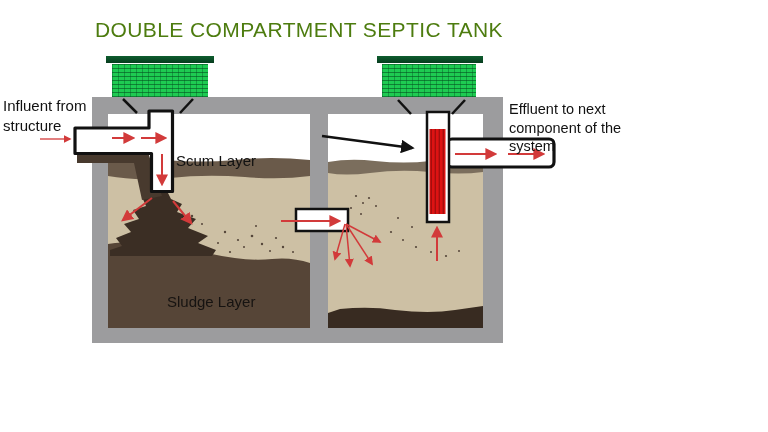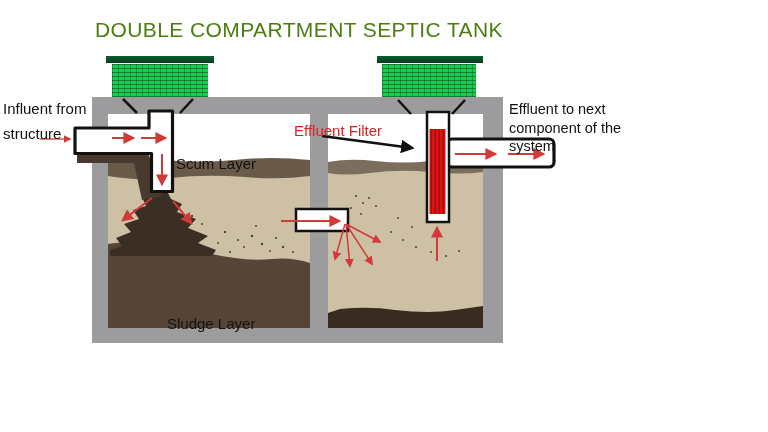--- a/index.html
+++ b/index.html
@@ -5,26 +5,26 @@
   html,body{margin:0;padding:0;background:#ffffff;}
   #stage{
     position:relative;width:768px;height:432px;background:#ffffff;overflow:hidden;
     font-family:"Liberation Sans","DejaVu Sans",sans-serif;color:#111;
   }
   .abs{position:absolute;}
   #title{
     left:95px;top:18px;width:410px;text-align:left;
     font-size:21px;letter-spacing:.4px;color:#4d7c0f;white-space:nowrap;z-index:3;
   }
-  .lbl{position:absolute;z-index:3;font-size:15px;line-height:25px;white-space:pre-line;}
+  .lbl{position:absolute;z-index:3;font-size:15px;line-height:20px;white-space:pre-line;}
   #lbl-influent{left:3px;top:96px;}
   #lbl-effluent-out{left:509px;top:80px;font-size:14.5px;line-height:18.5px;margin-top:20px;}
   #lbl-effluent-filter{left:294px;top:118px;color:#e01f1f;white-space:nowrap;}
   #lbl-scum{left:176px;top:151px;white-space:nowrap;}
-  #lbl-sludge{left:167px;top:292px;color:#161311;white-space:nowrap;margin-top:19px;}
+  #lbl-sludge{left:167px;top:292px;color:#161311;white-space:nowrap;}
   #lbl-separated{left:333px;top:276px;white-space:nowrap;}
   .riser-cap{position:absolute;height:7px;background:linear-gradient(to bottom,#0e5e2f,#073c1e);z-index:1;}
   .riser-body{
     position:absolute;height:33px;z-index:1;background-color:#1ecb52;
     background-image:
       repeating-linear-gradient(to bottom, rgba(5,80,32,.6) 0 1px, transparent 1px 4px),
       repeating-linear-gradient(to right, rgba(8,110,44,.5) 0 1px, transparent 1px 6px);
   }
   #riser-left-cap{left:106px;top:56px;width:108px;}
   #riser-left-body{left:112px;top:64px;width:96px;}
@@ -141,17 +141,16 @@
       <line x1="455" y1="154" x2="495" y2="154" stroke-width="2" marker-end="url(#mr)"></line>
       <line x1="508" y1="154" x2="543" y2="154" stroke-width="2" marker-end="url(#mr)"></line>
     </g>
   </svg>
 
   <div id="lbl-influent" class="lbl">Influent from
 structure</div>
   <div id="lbl-effluent-out" class="lbl">Effluent to next
 component of the
 system</div>
-  <div id="lbl-effluent-filter" class="lbl">Effluent Filter</div>
   <div id="lbl-scum" class="lbl">Scum Layer</div>
   <div id="lbl-sludge" class="lbl">Sludge Layer</div>
 
 </div>
 
 </body></html>

